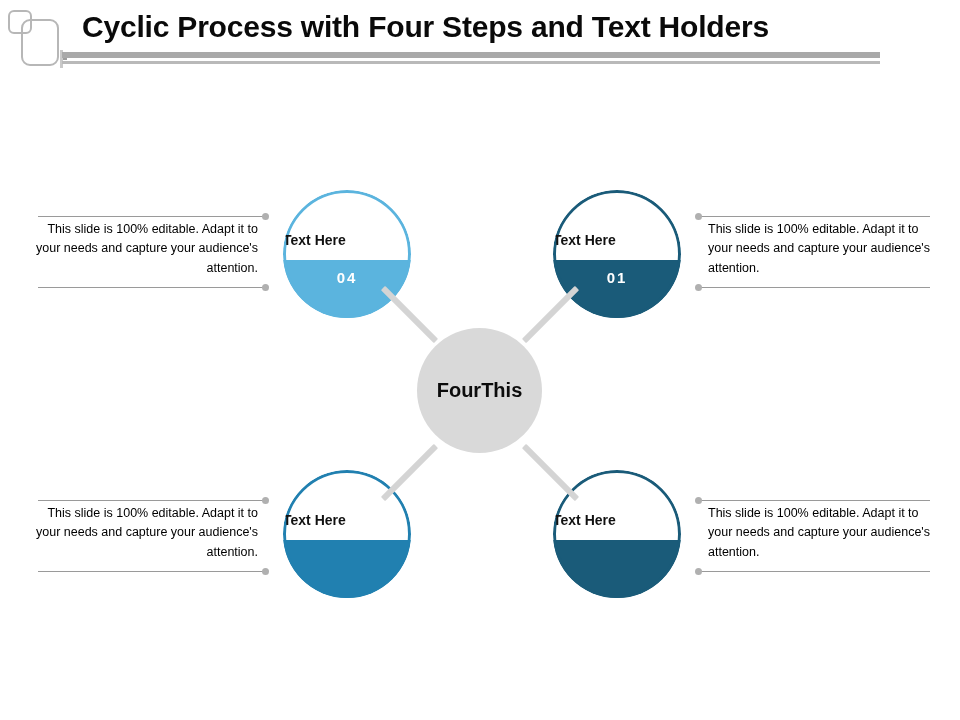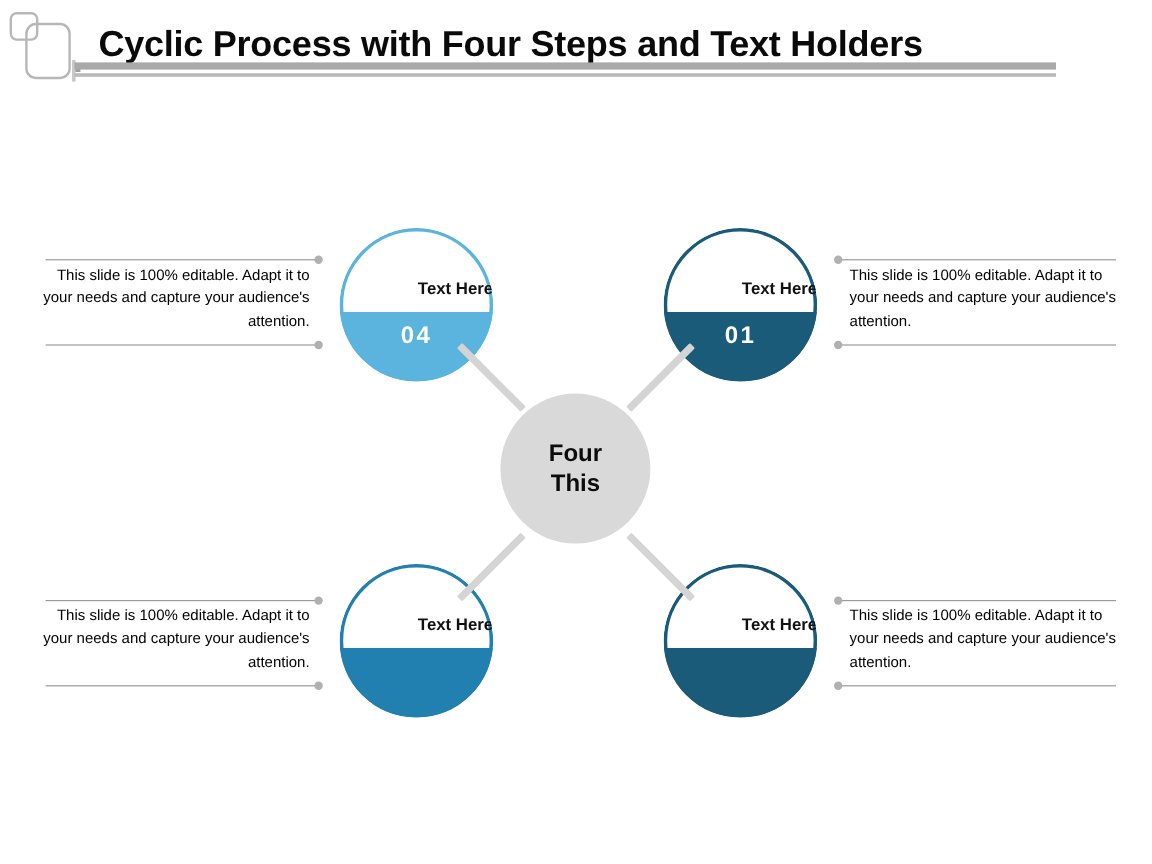--- a/index.html
+++ b/index.html
@@ -54,21 +54,21 @@
     left: 52px;
     top: 47px;
     width: 7px;
     height: 3px;
     background: #9e9e9e;
   }
 
   #title {
     position: absolute;
     left: 82px;
-    top: 21px;
+    top: 10px;
     width: 850px;
     font-size: 30px;
     font-weight: bold;
     color: #0a0a0a;
     letter-spacing: -0.2px;
     white-space: nowrap;
   }
   #rule-thick {
     position: absolute;
     left: 62px;
@@ -128,33 +128,33 @@
     border-radius: 50%;
     box-sizing: border-box;
     border-width: 3px;
     border-style: solid;
   }
   .node .label {
     position: absolute;
     left: 0;
     top: 33%;
     width: 100%;
-    text-align: right;
+    text-align: left;
     font-size: 14px;
     font-weight: bold;
     color: #111111;
     z-index: 3;
   }
   .node .num {
     position: absolute;
     left: 0;
     top: 62%;
     width: 100%;
     text-align: center;
-    font-size: 20px;
+    font-size: 15px;
     font-weight: bold;
     color: #ffffff;
     letter-spacing: 2px;
     z-index: 3;
   }
 
   #node-01 { left: 553px; top: 190px; }
   #node-02 { left: 553px; top: 470px; }
   #node-03 { left: 283px; top: 470px; }
   #node-04 { left: 283px; top: 190px; }
@@ -163,21 +163,21 @@
     position: absolute;
     left: 417px;
     top: 328px;
     width: 125px;
     height: 125px;
     border-radius: 50%;
     background: #d9d9d9;
     display: flex;
     align-items: center;
     justify-content: center;
-    flex-direction: column;
+    flex-direction: row;
     z-index: 4;
   }
   #center-hub .hub-line {
     font-size: 20px;
     font-weight: bold;
     color: #0c0c0c;
     line-height: 1.25;
     text-align: center;
   }
 

